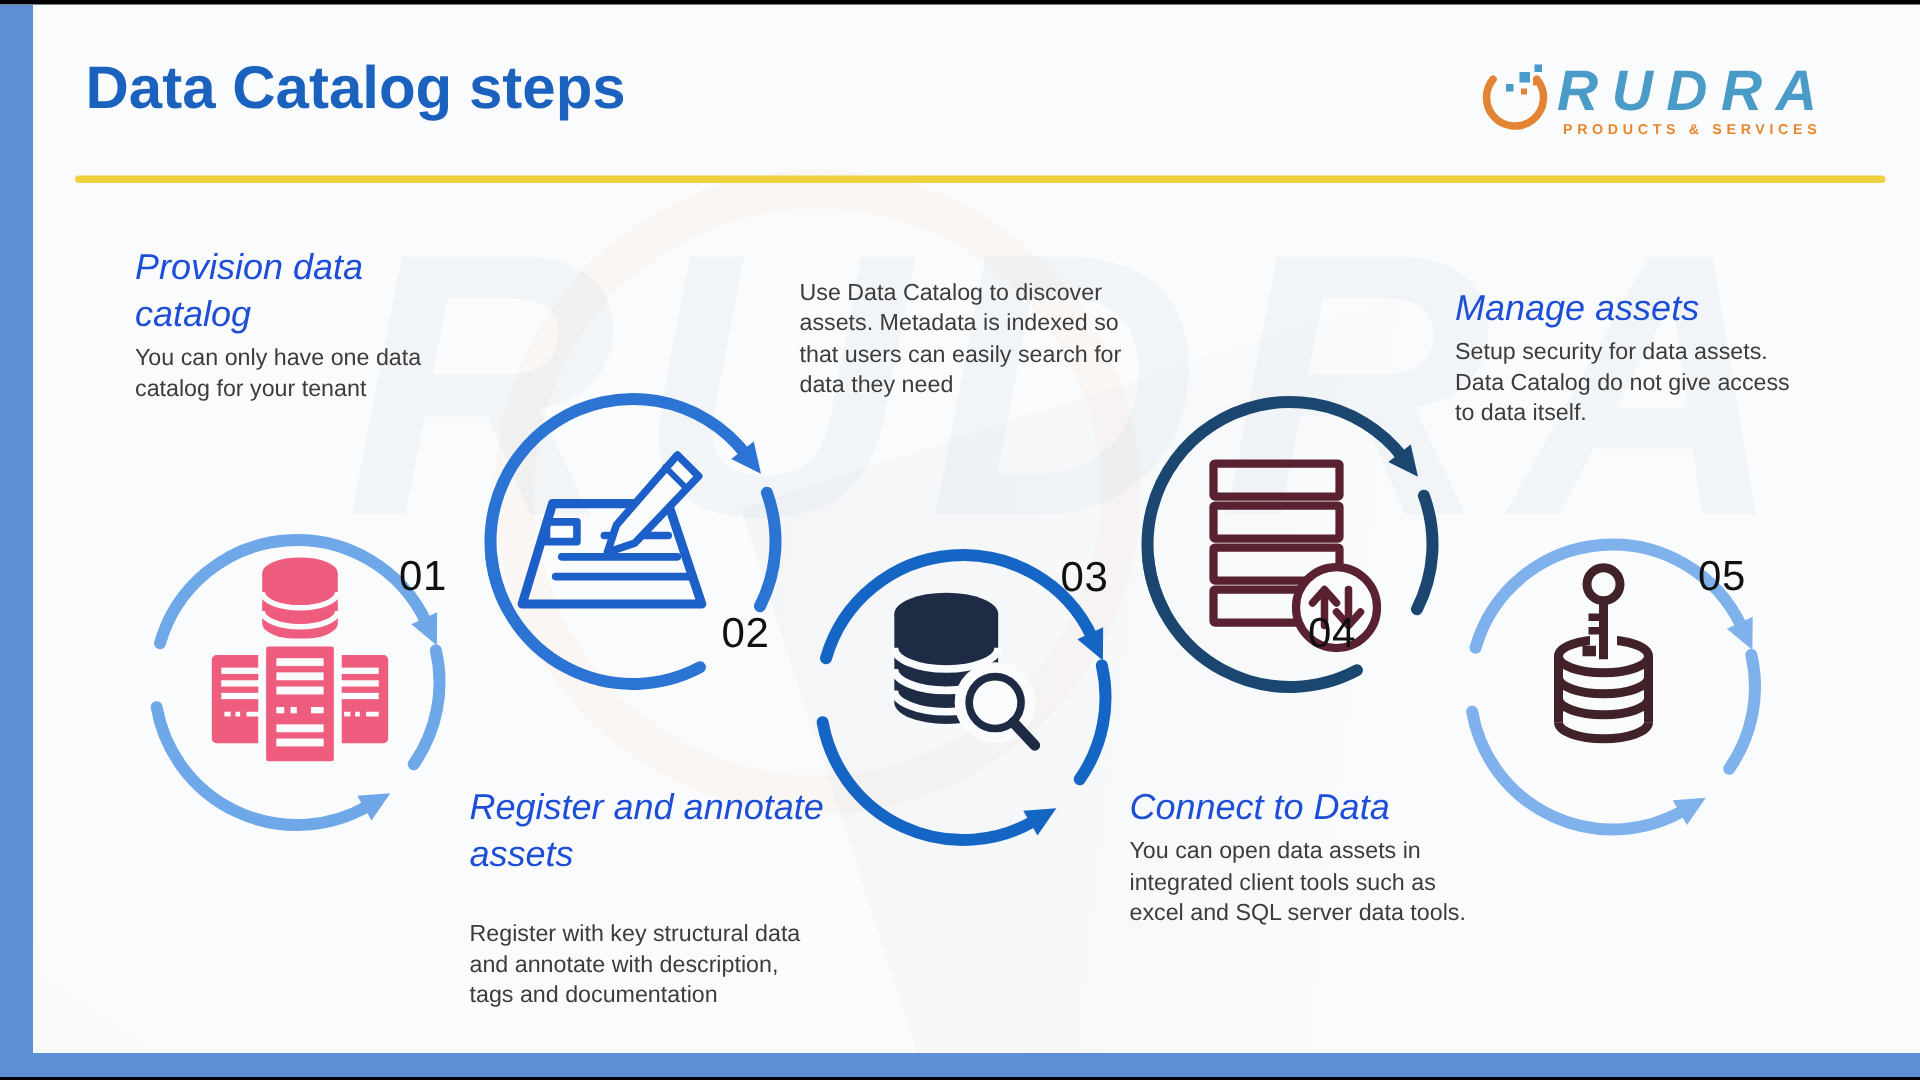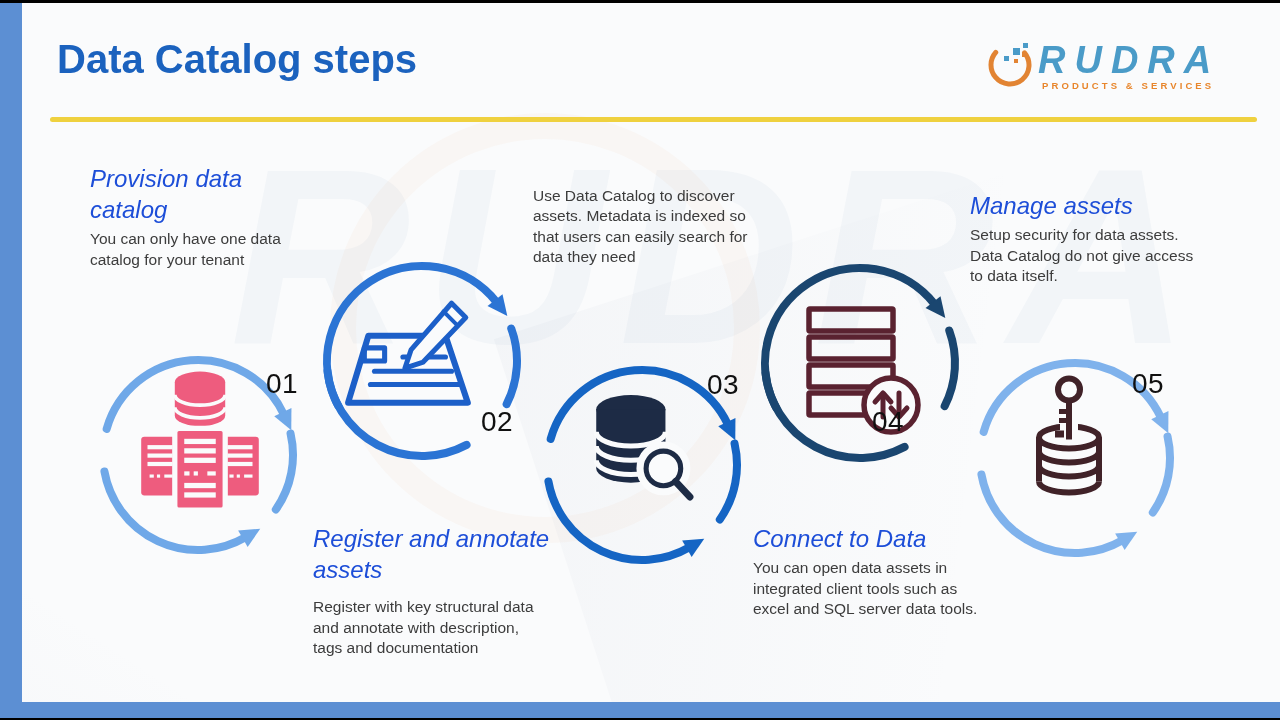--- a/index.html
+++ b/index.html
@@ -40,21 +40,21 @@
   #num-2 { left:481px;  top:403px; }
   #num-3 { left:707px;  top:366px; }
   #num-4 { left:872px;  top:403px; }
   #num-5 { left:1132px; top:365px; }
 
   .step-text { position:absolute; z-index:2; }
   .step-title { font-size:24px; line-height:1.3; font-weight:normal; font-style:italic; color:#1d4ed8; margin-bottom:4px; }
   .step-desc { font-size:15.5px; line-height:1.32; color:#3c3c3c; }
   #text-1 { left:90px;  top:160px; width:222px; }
   #text-2 { left:313px; top:520px; width:262px; }
-  #text-2 .step-desc { width:232px; margin-top:12px; }
+  #text-2 .step-desc { width:232px; margin-top:28px; }
   #text-3 { left:533px; top:183px; width:234px; }
   #text-3 .step-desc { width:218px; }
   #text-4 { left:753px; top:520px; width:242px; }
   #text-4 .step-desc { width:228px; }
   #text-5 { left:970px; top:187px; width:248px; }
   #text-5 .step-desc { width:234px; }
 </style>
 </head>
 <body>
 

